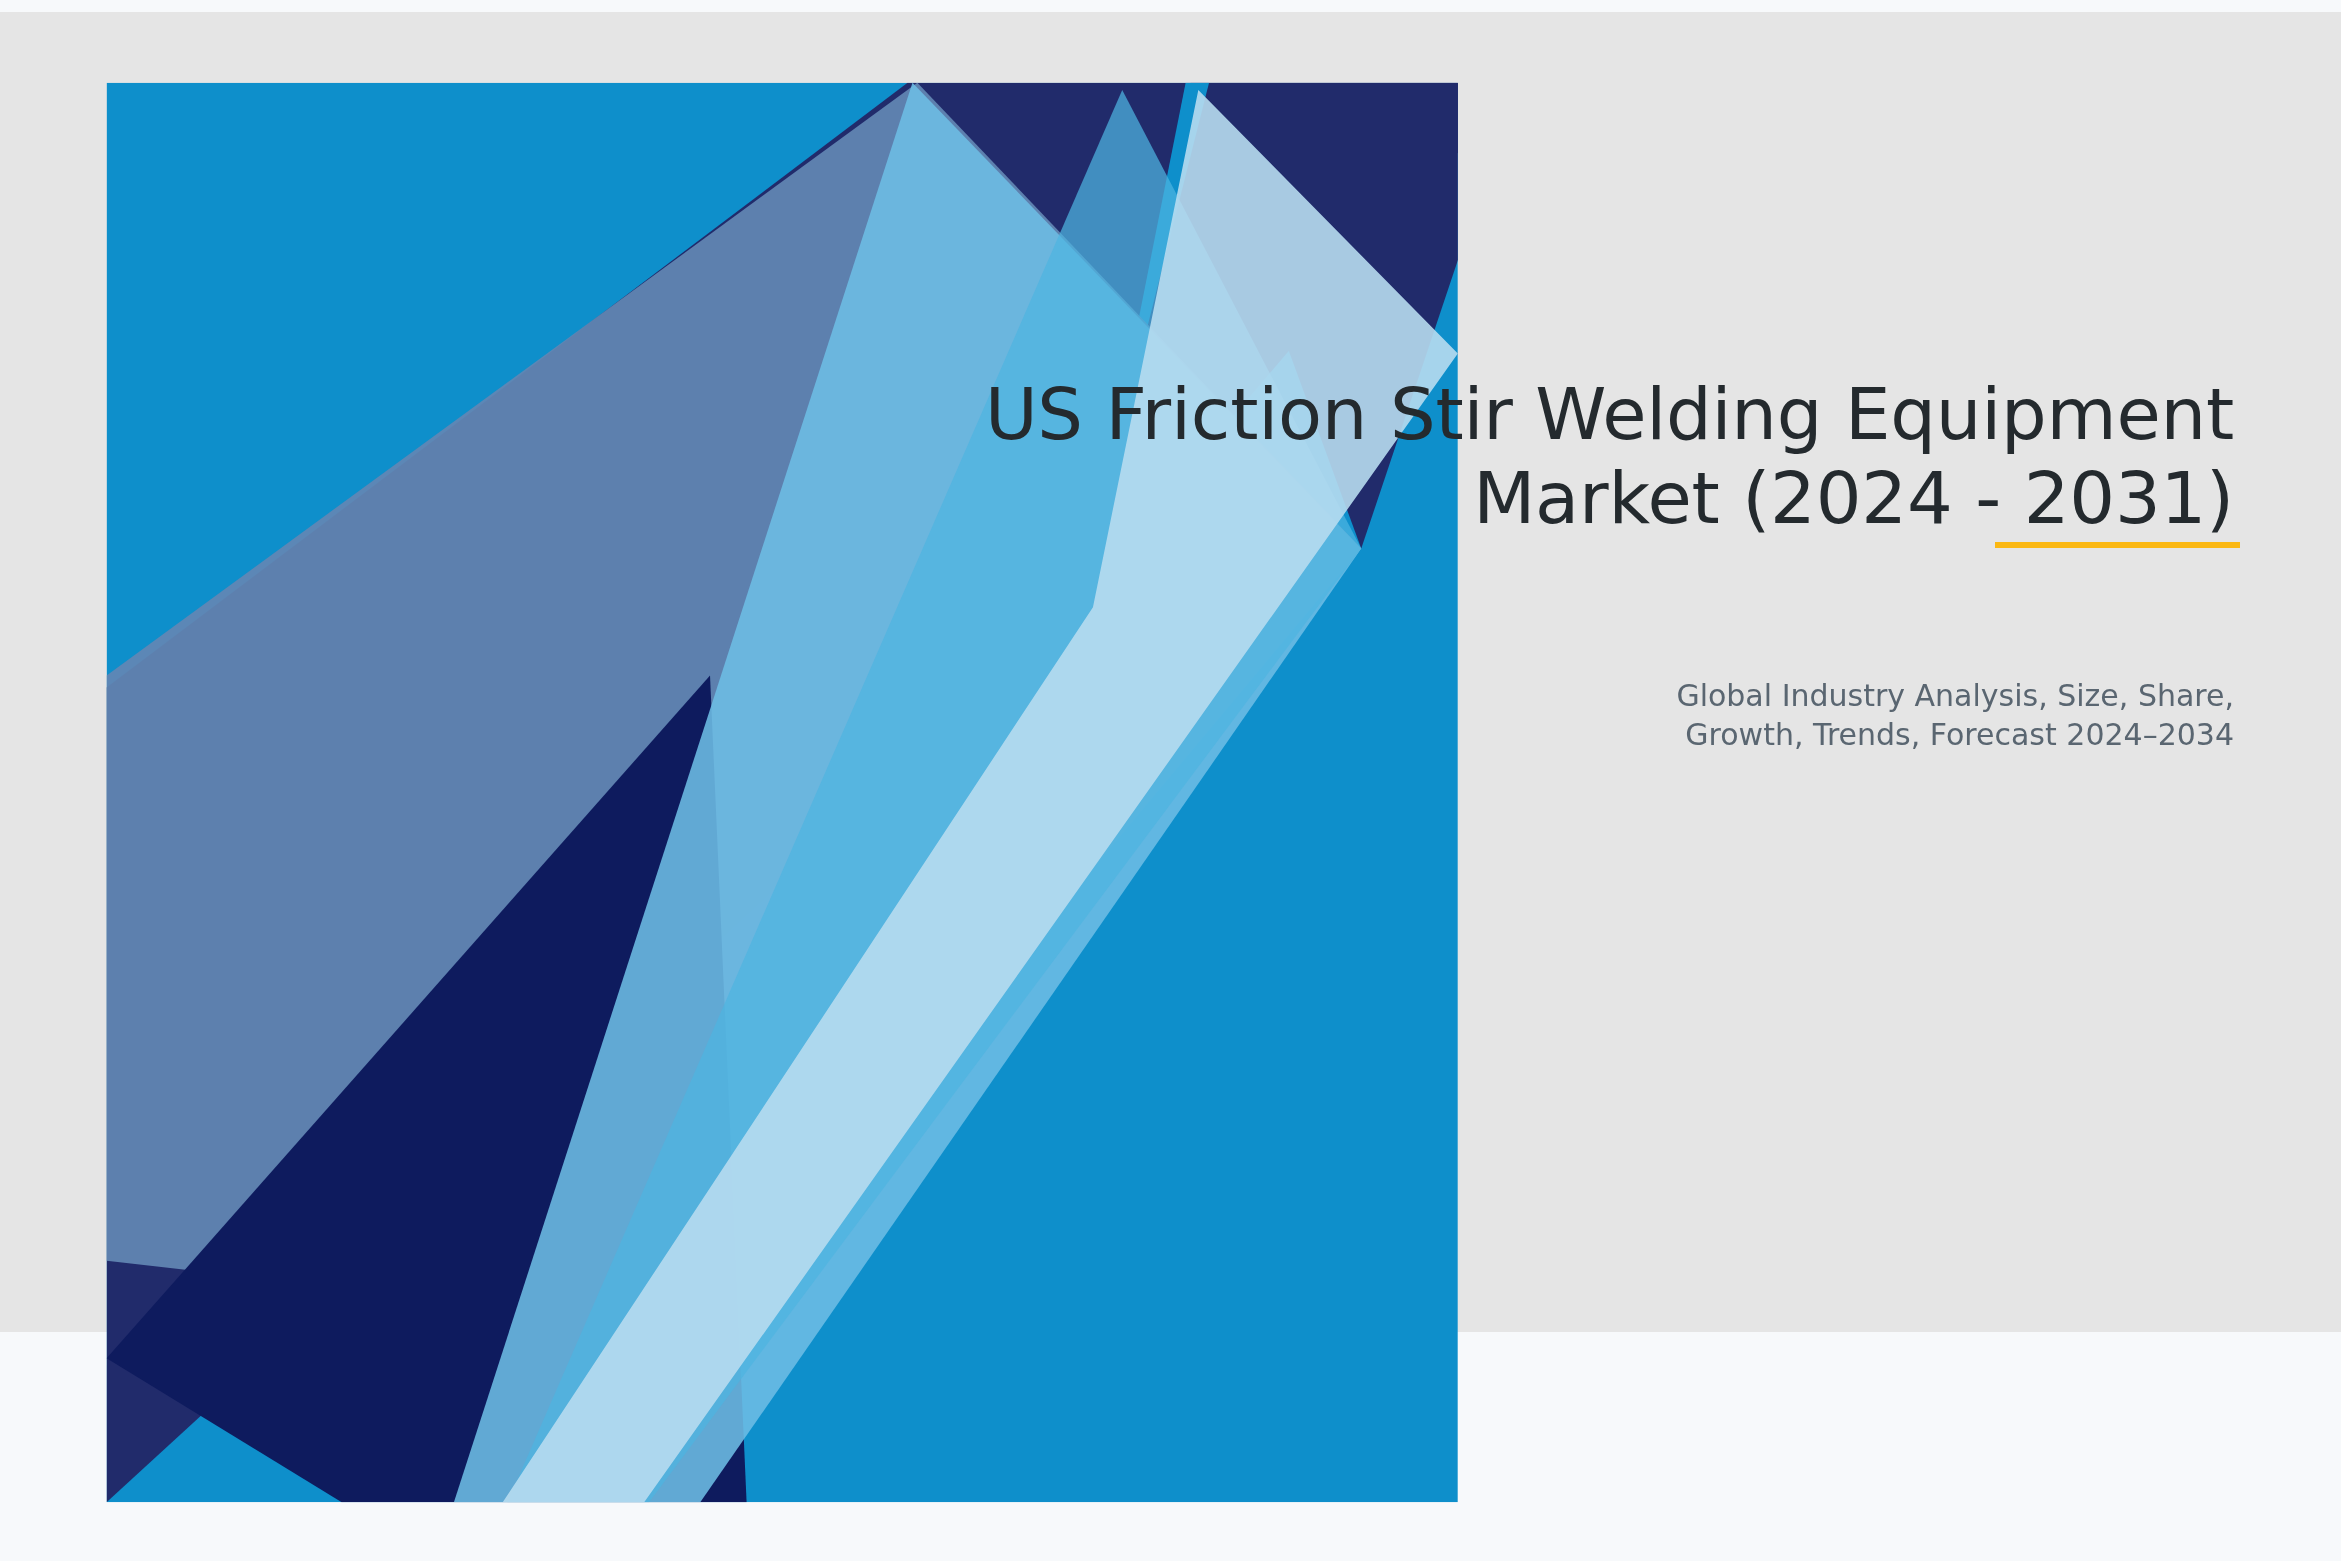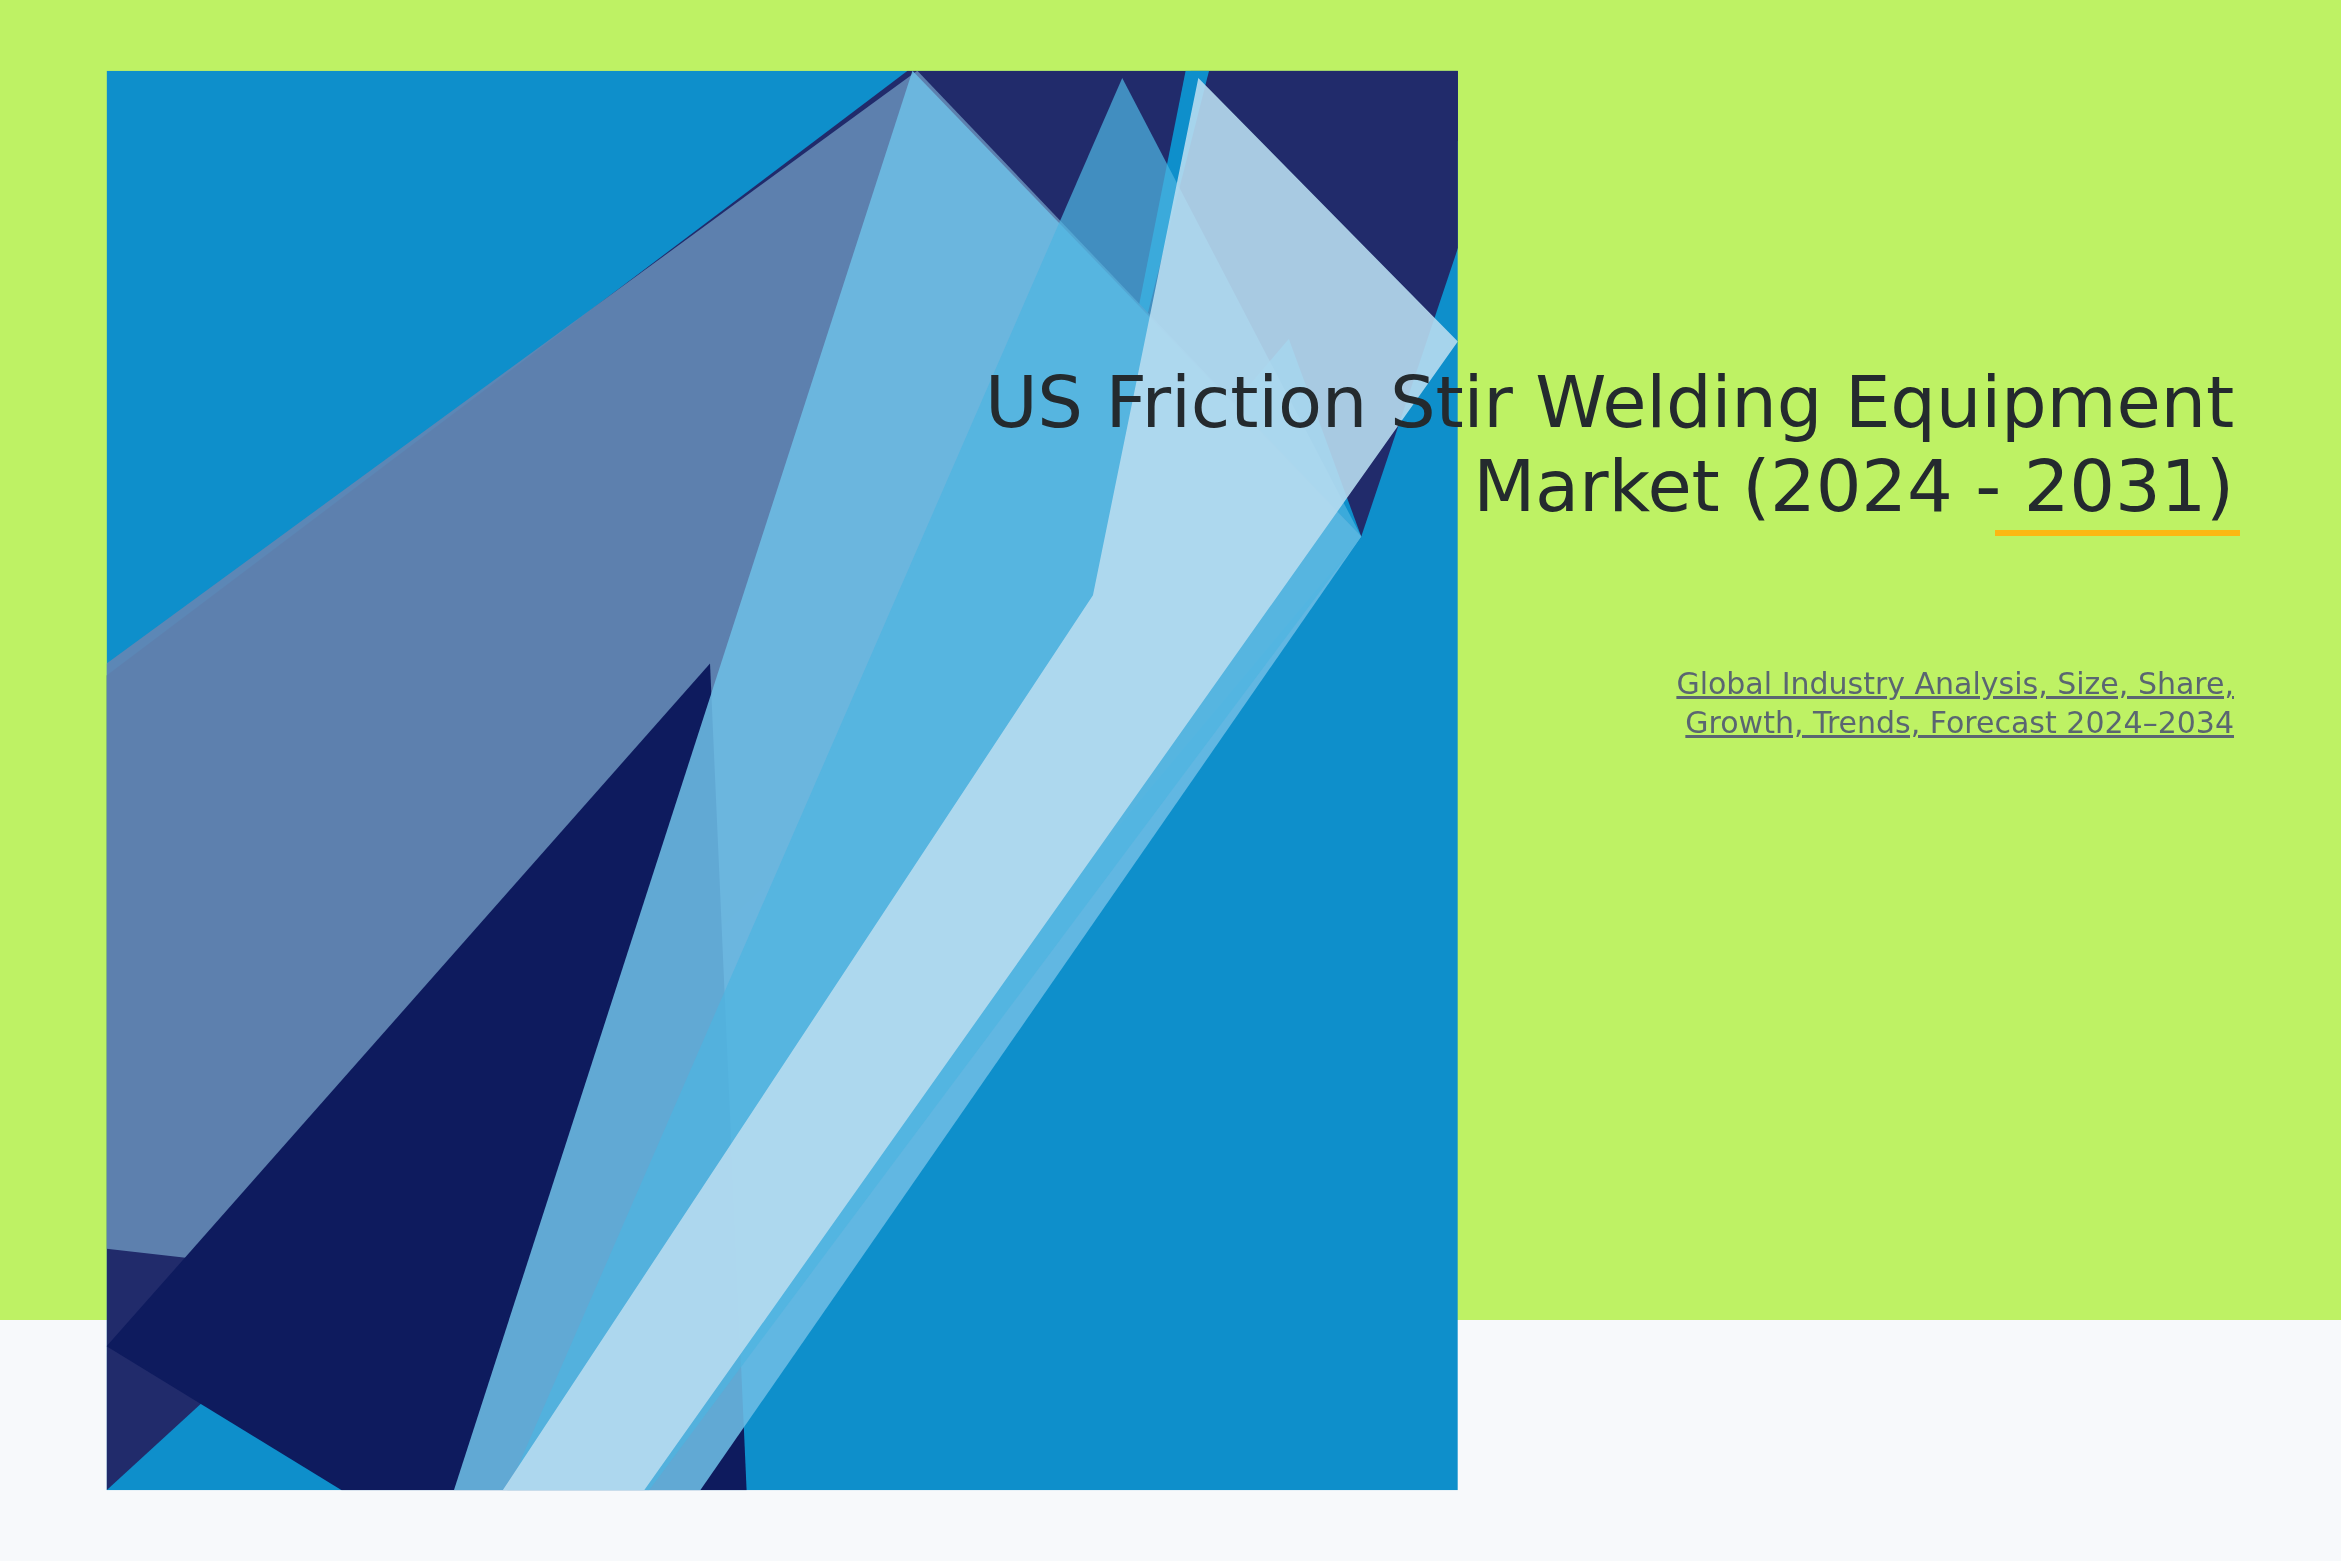--- a/index.html
+++ b/index.html
@@ -10,21 +10,22 @@
     overflow: hidden;
   }
   body {
     background: #f7f9fb;
     font-family: "DejaVu Sans", sans-serif;
   }
   #page {
     position: relative;
     width: 2342px;
     height: 1320px;
-    background: #bef264;
+    background: #e5e5e5;
+    margin-top: 12px;
   }
   
   #artwork {
     position: absolute;
     left: 0;
     top: 0;
     width: 2342px;
     height: 1561px;
     pointer-events: none;
   }
@@ -73,21 +74,20 @@
     color: #5a6671;
     margin: 0;
     padding-top: 136px;
     text-align: right;
     position: relative;
     z-index: 3;
   }
   #subtitle-line-1, #subtitle-line-2 {
     display: block;
     white-space: nowrap;
-    text-decoration: underline;
   }
 </style>
 </head>
 <body>
 
 <div id="page">
 
   <div id="artwork">
     <svg viewBox="0 0 4800 3200" width="2342" height="1561" xmlns="http://www.w3.org/2000/svg">
       <defs>

